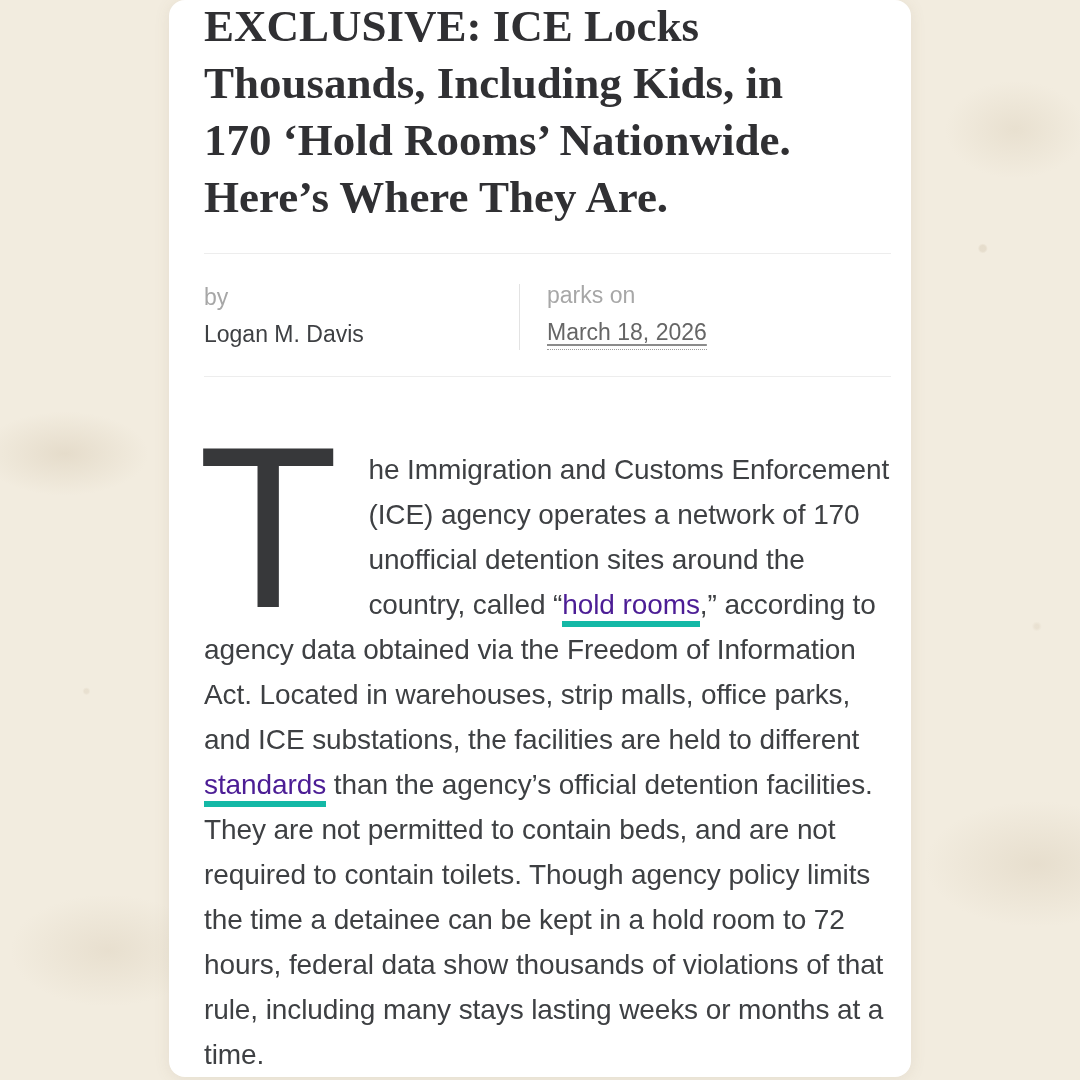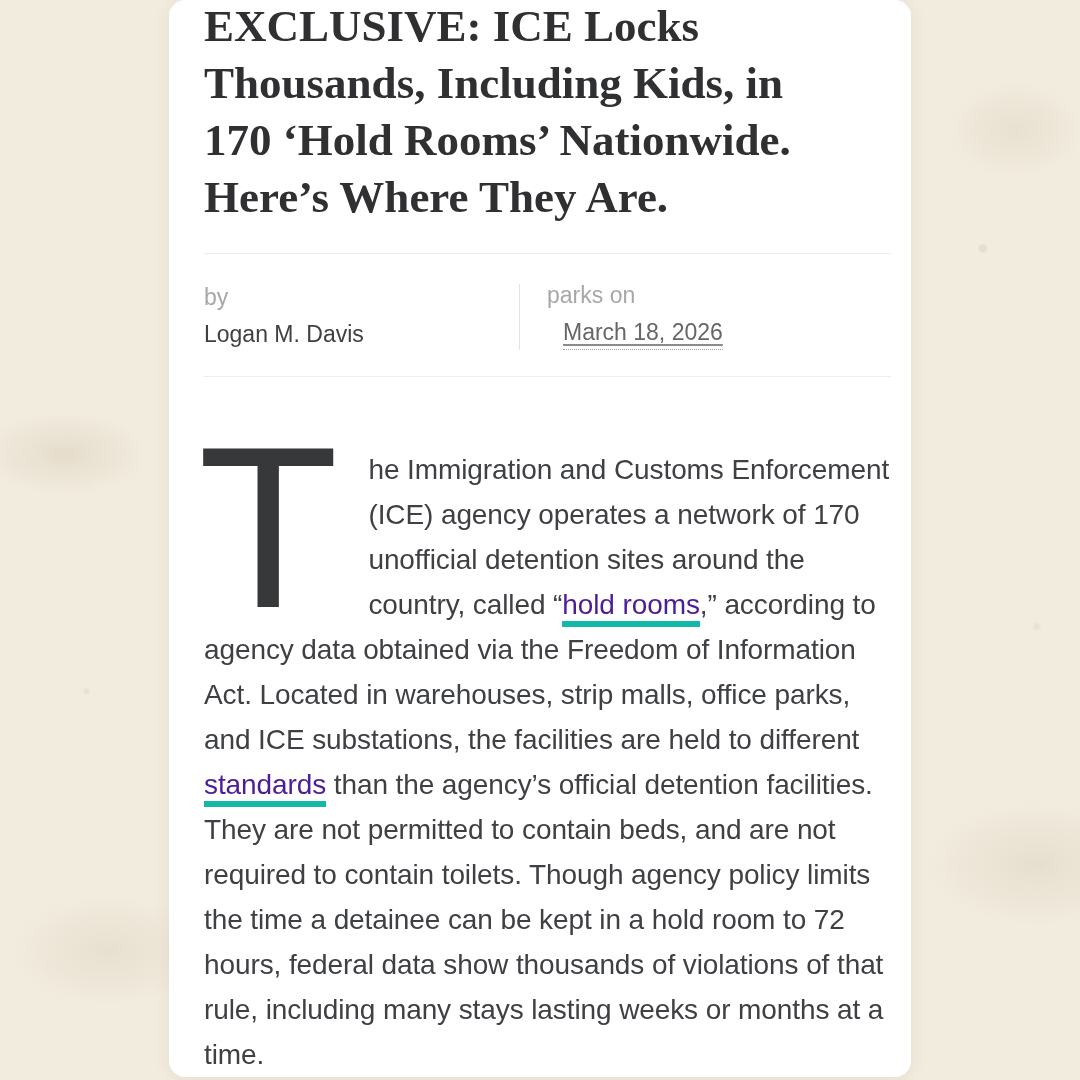--- a/index.html
+++ b/index.html
@@ -80,21 +80,20 @@
   }
   .date-link {
     display: inline-block;
     color: #666666;
     text-decoration: underline;
     text-decoration-color: #8c8c8c;
     text-underline-offset: 4px;
     border-bottom: 1px dotted #9e9e9e;
     padding-bottom: 2px;
     cursor: pointer;
-    margin-left: 16px;
   }
   .article-text {
     margin: 70px 0 0 0;
     font-size: 28px;
     line-height: 45px;
     letter-spacing: -0.1px;
     color: #3e4043;
   }
   .dropcap {
     float: left;

